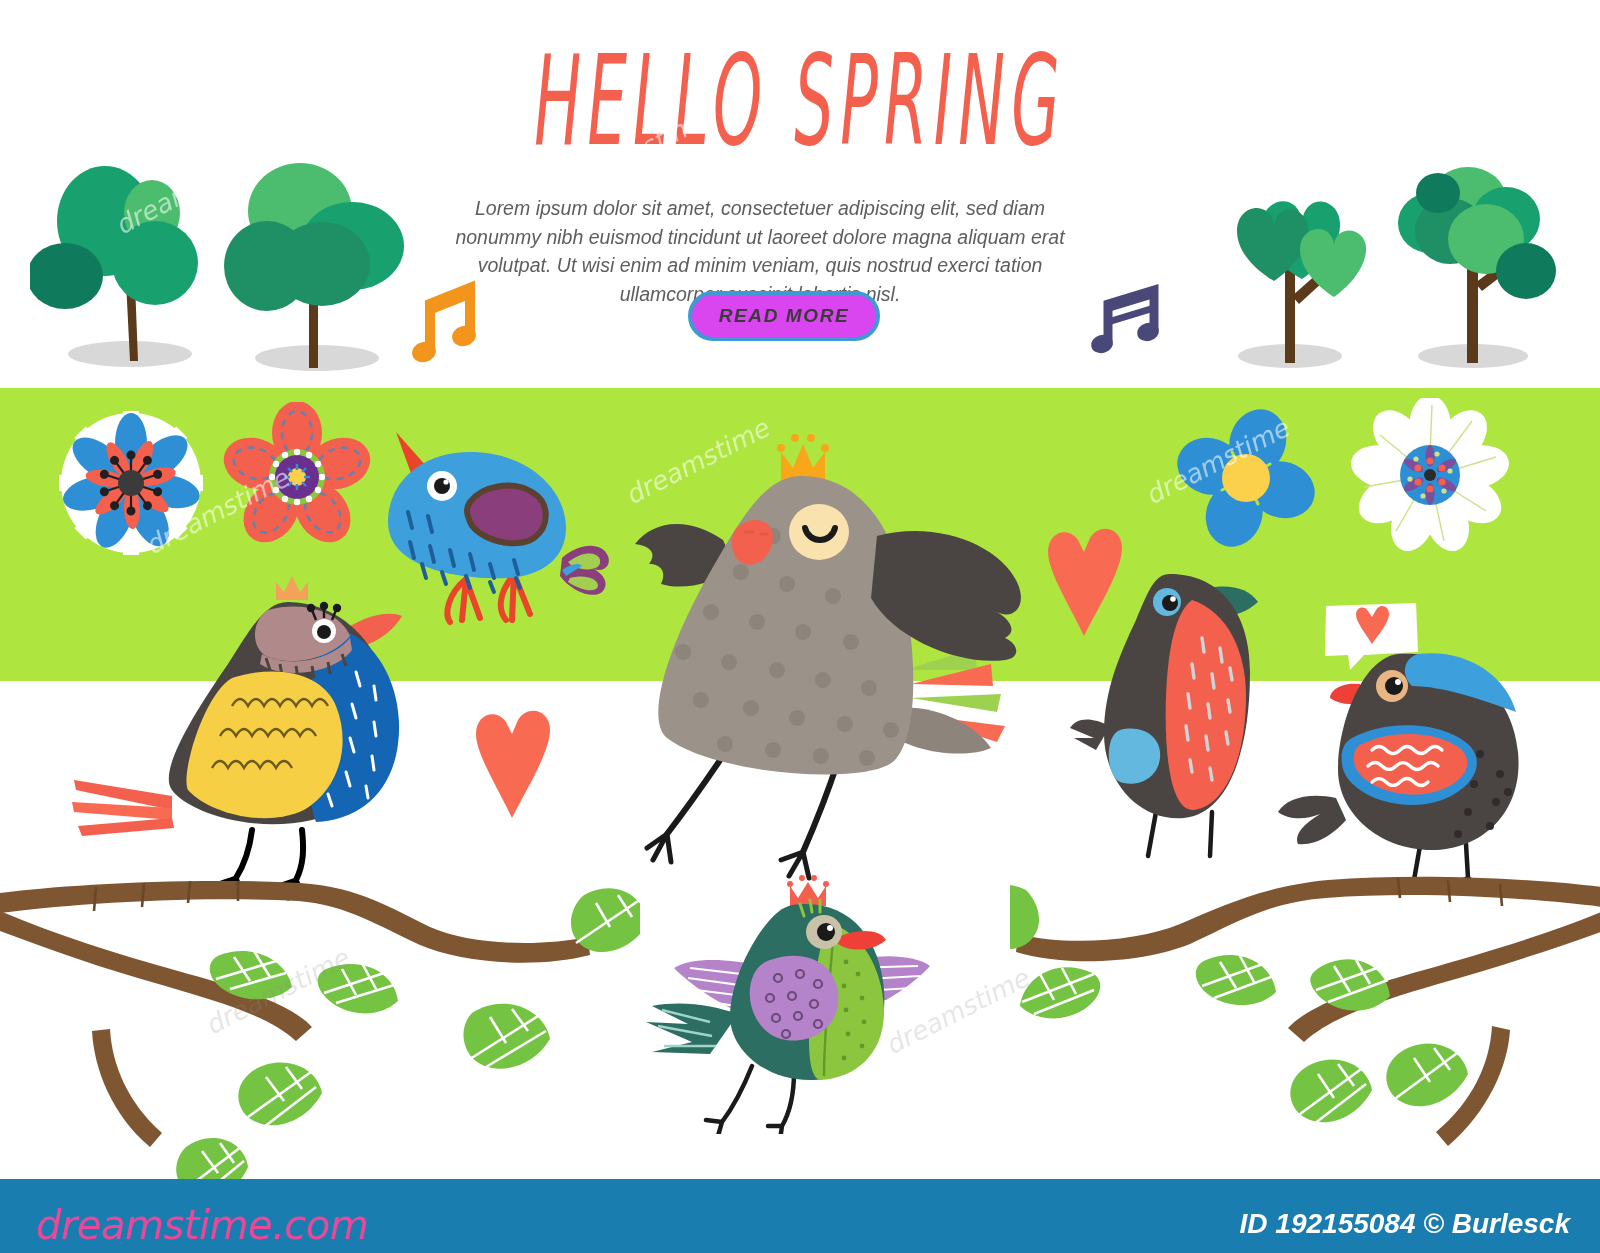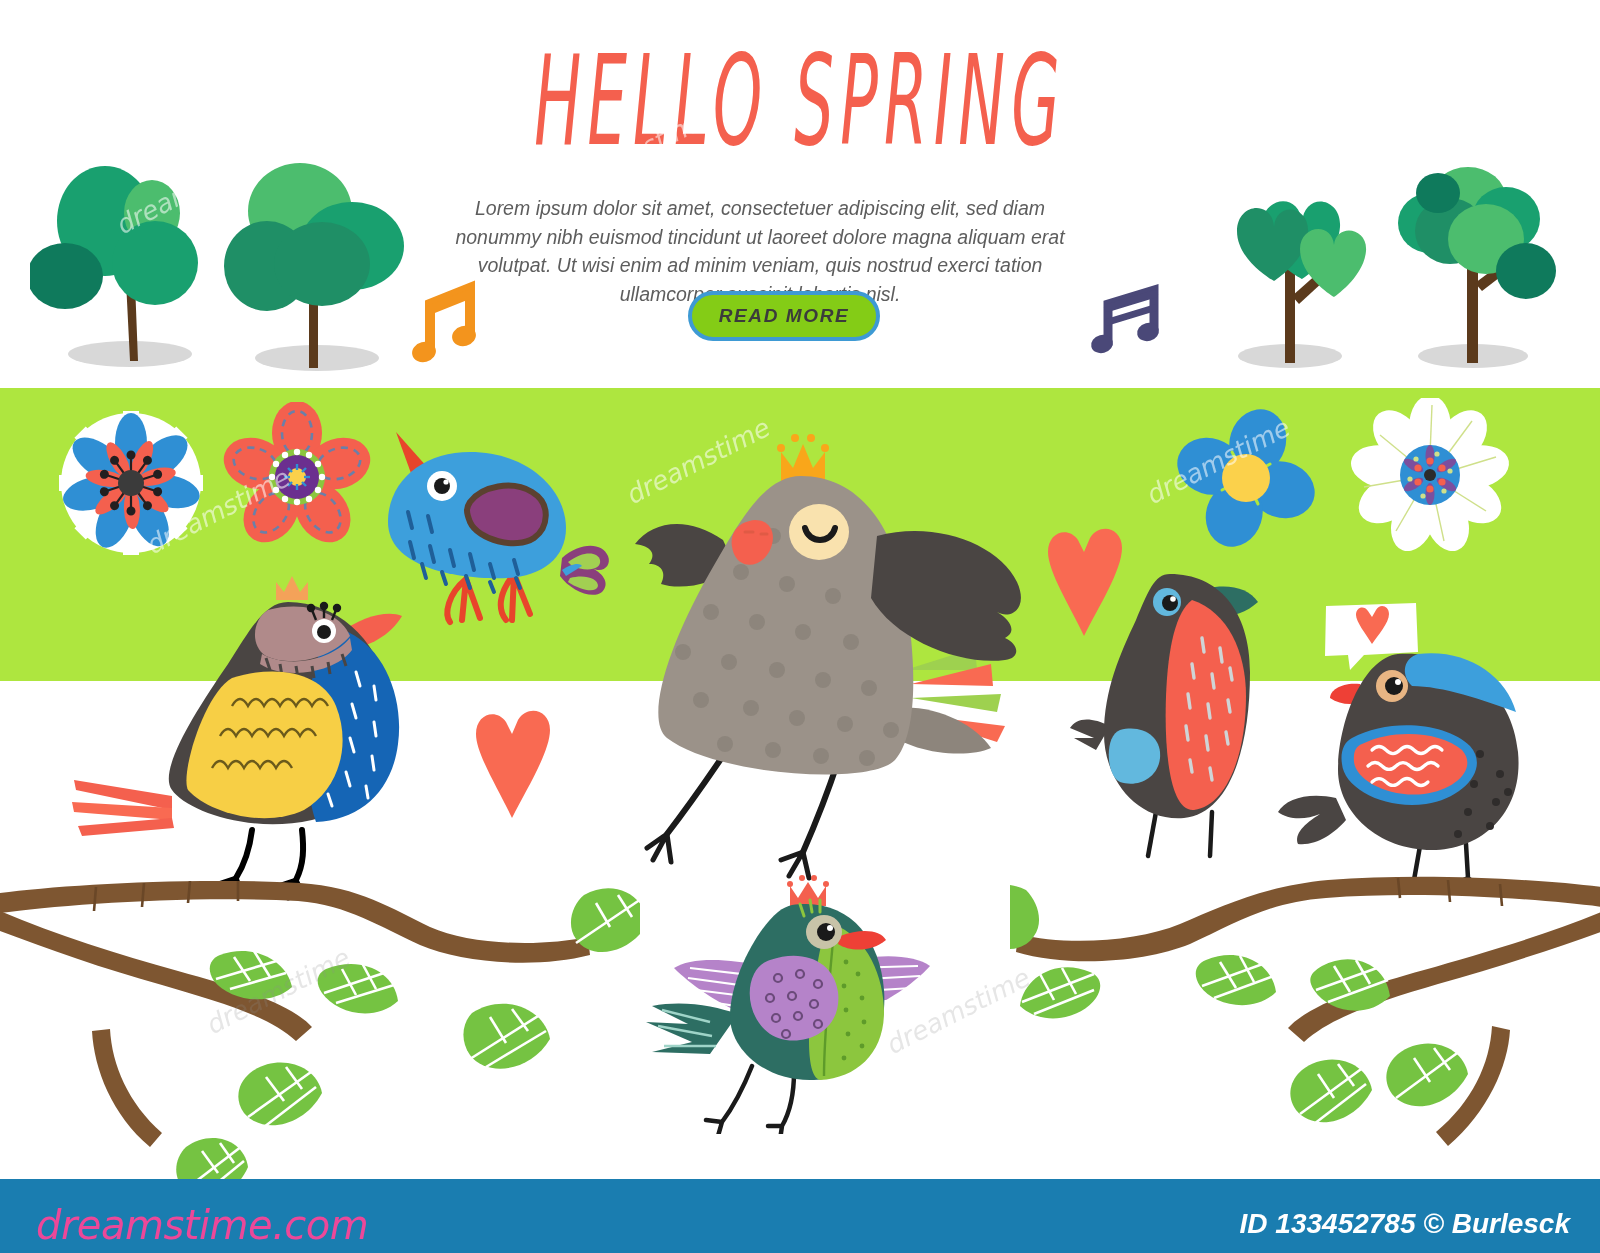--- a/index.html
+++ b/index.html
@@ -16,21 +16,21 @@
     transform:scaleX(0.62) scaleY(1.12);transform-origin:50% 0;
     white-space:nowrap;
   }
   .lede{
     position:absolute;left:430px;top:178px;width:660px;text-align:center;
     font-family:"Liberation Sans",sans-serif;
     font-size:19.5px;line-height:28.5px;color:#5d5d5d;
   }
   .readmore{
     position:absolute;left:688px;top:275px;width:192px;height:50px;
-    border:4px solid #3e9ad4;border-radius:26px;background:#84cc16;
+    border:4px solid #3e9ad4;border-radius:26px;background:#d946ef;
     color:#3b3b3b;font-size:19px;font-weight:700;letter-spacing:1.6px;
     display:flex;align-items:center;justify-content:center;cursor:pointer;
     box-sizing:border-box;
   }
 
   
   .greenband{position:absolute;left:0;top:372px;width:1600px;height:293px;background:#aee63f;}
   .whitebelow{position:absolute;left:0;top:665px;width:1600px;height:485px;background:#fff;}
 
   
@@ -771,15 +771,15 @@
   <div class="wm" style="left:110px;top:160px;transform:rotate(-27deg)">dreamstime</div>
   <div class="wm" style="left:560px;top:120px;transform:rotate(-27deg)">dreamstime</div>
   <div class="wm" style="left:140px;top:480px;transform:rotate(-27deg)">dreamstime</div>
   <div class="wm" style="left:620px;top:430px;transform:rotate(-27deg)">dreamstime</div>
   <div class="wm" style="left:1140px;top:430px;transform:rotate(-27deg)">dreamstime</div>
   <div class="wm" style="left:200px;top:960px;transform:rotate(-27deg);color:rgba(140,140,140,.22)">dreamstime</div>
   <div class="wm" style="left:880px;top:980px;transform:rotate(-27deg);color:rgba(140,140,140,.22)">dreamstime</div>
 
   <div class="footer"></div>
   <div class="ds-logo">dreamstime.com</div>
-  <div class="ds-id">ID 133452785 © Burlesck</div>
+  <div class="ds-id">ID 192155084 © Burlesck</div>
 
 </div>
 
 </body></html>

